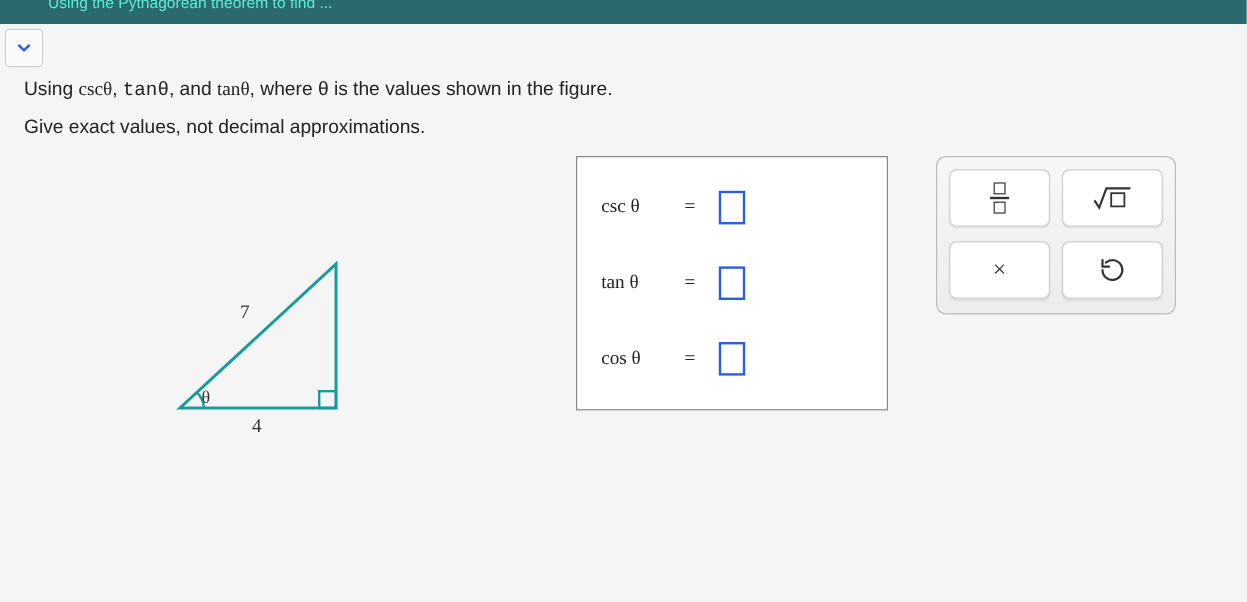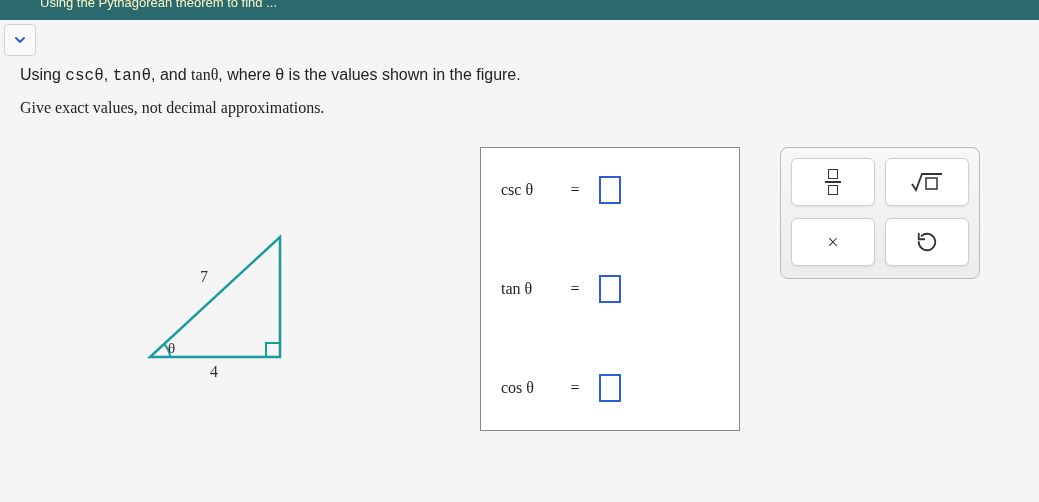--- a/index.html
+++ b/index.html
@@ -6,21 +6,21 @@
     body {
       font-family: Arial, Helvetica, sans-serif;
       background: #f5f5f5;
       width: 1039px;
       height: 502px;
       position: relative;
       overflow: hidden;
     }
     .topbar {
       background: #2a6a6e;
-      color: #fef9c3;
+      color: #5eead4;
       height: 20px;
       font-size: 13px;
       padding-left: 40px;
       line-height: 6px;
       overflow: hidden;
     }
     .chevron-box {
       position: absolute;
       top: 24px;
       left: 4px;
@@ -34,41 +34,41 @@
       justify-content: center;
       cursor: pointer;
     }
     .chevron-box svg { width: 16px; height: 16px; }
     .content {
       padding: 46px 20px 20px 20px;
       font-size: 16px;
       color: #222;
     }
     .line1 { margin-bottom: 14px; }
-    .line2 { margin-bottom: 30px; font-family: Liberation Serif, serif; }
+    .line2 { margin-bottom: 14px; }
     .main-row {
       display: flex;
       align-items: flex-start;
       gap: 40px;
     }
     .triangle-area {
       width: 360px;
       height: 260px;
       position: relative;
       flex-shrink: 0;
     }
     .triangle-svg {
       position: absolute;
       left: 100px;
       top: 40px;
     }
     .answers-box {
       border: 1px solid #888;
       width: 260px;
-      height: 284px;
+      height: 212px;
       background: #fff;
       padding: 28px 20px;
       display: flex;
       flex-direction: column;
       justify-content: space-between;
       flex-shrink: 0;
       margin-left: 60px;
     }
     .ans-row {
       display: flex;
@@ -129,21 +129,21 @@
 </div>
 
 <div class="chevron-box">
   <svg viewBox="0 0 24 24" fill="none" stroke="#2b5fd9" stroke-width="3" stroke-linecap="round" stroke-linejoin="round">
       <polyline points="6 9 12 15 18 9"></polyline>
     </svg>
 </div>
 
 <div class="content">
   <div class="line1">
-    <span>Using </span><span style="font-family:Liberation Mono, monospace">cscθ</span><span>, </span><span style="font-family:Liberation Mono, monospace">tanθ</span><span>, and </span><span style="font-family:'Times New Roman',serif">tanθ</span><span>, where θ is the values shown in the figure.</span>
+    <span>Using </span><span style="font-family:Liberation Serif, serif">cscθ</span><span>, </span><span style="font-family:Liberation Mono, monospace">tanθ</span><span>, and </span><span style="font-family:'Times New Roman',serif">tanθ</span><span>, where θ is the values shown in the figure.</span>
   </div>
   <div class="line2">Give exact values, not decimal approximations.</div>
 
   <div class="main-row">
 
     <div class="triangle-area">
       <svg class="triangle-svg" width="200" height="200">
 
         <polygon points="30,170 160,170 160,50" fill="none" stroke="#1a9b9b" stroke-width="2.5"></polygon>
 

